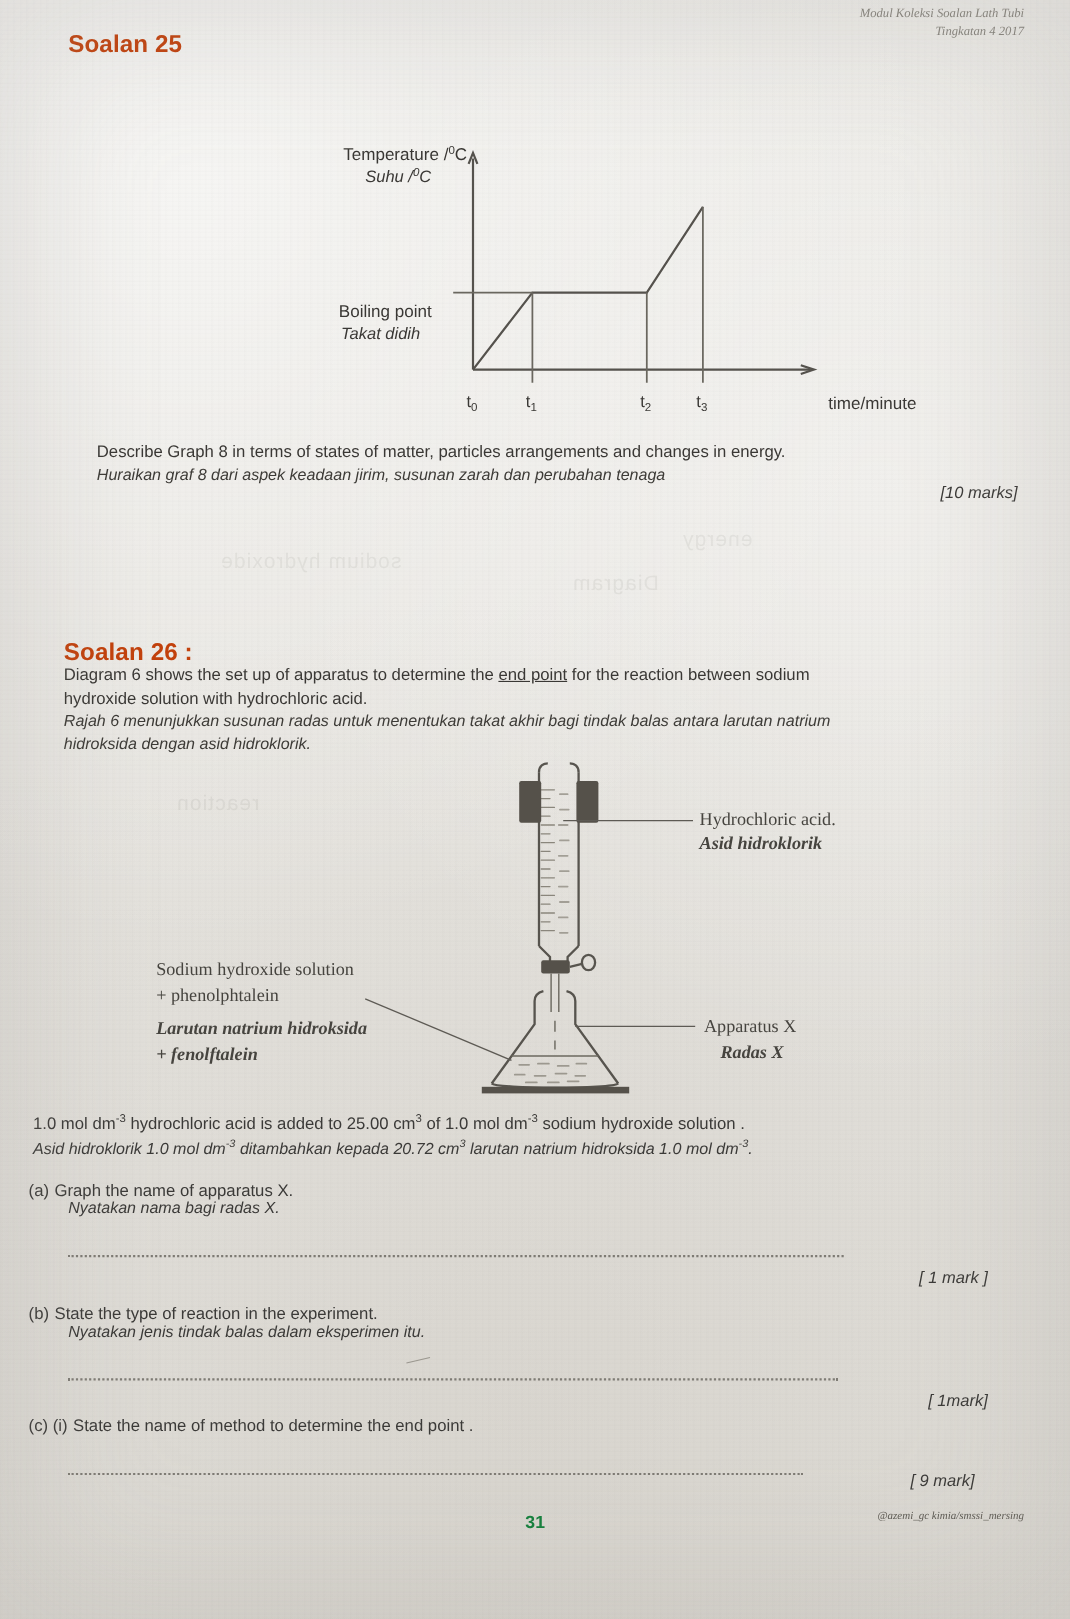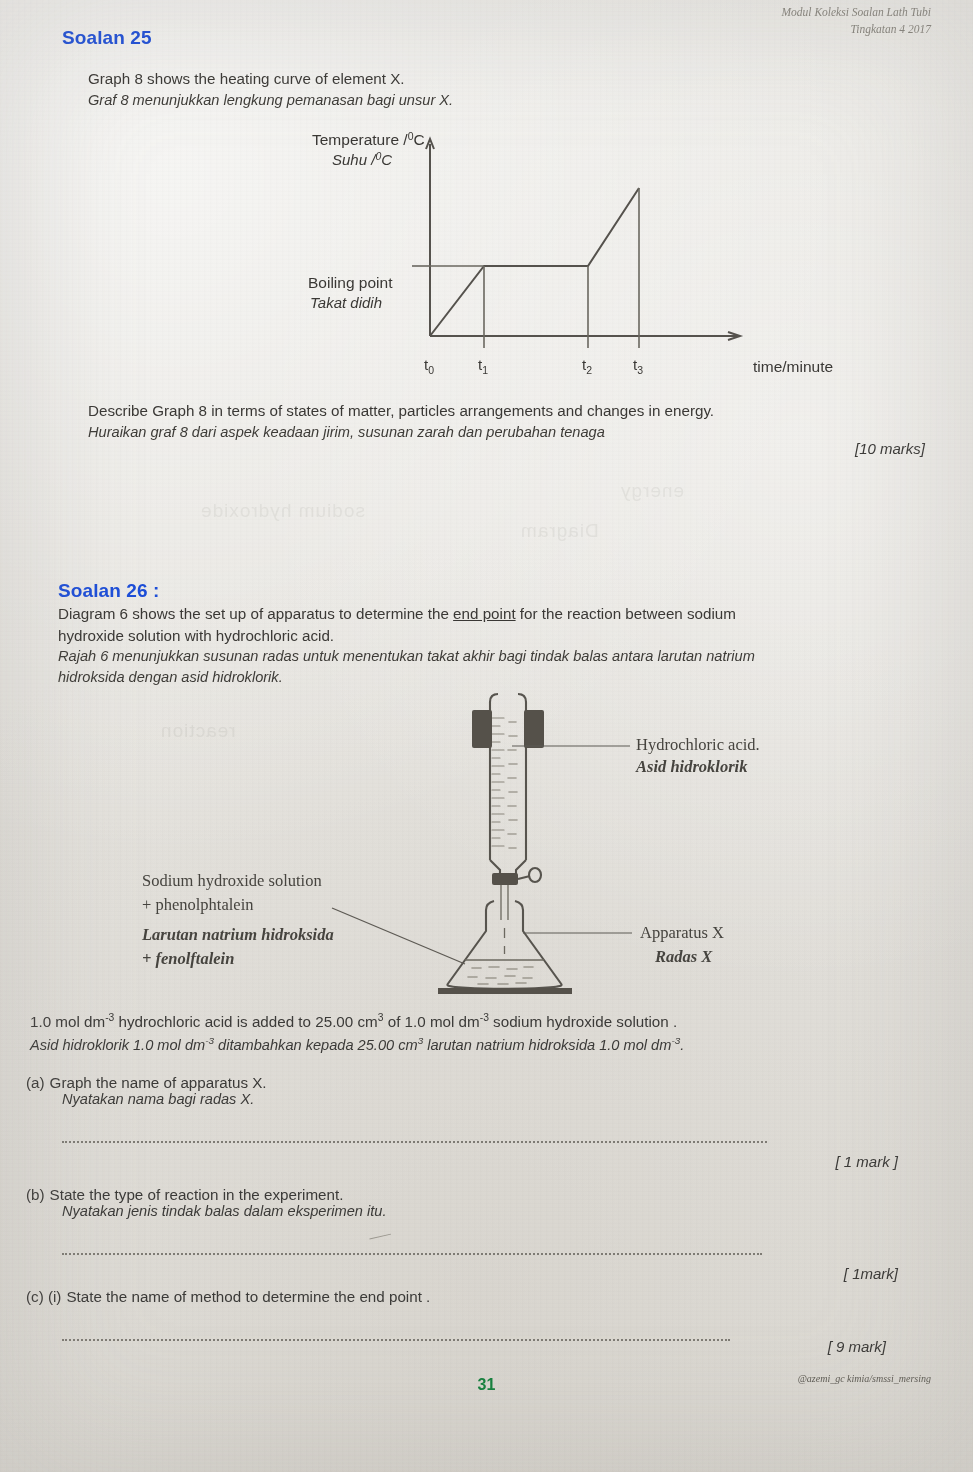--- a/index.html
+++ b/index.html
@@ -64,22 +64,22 @@
     font-family: "Liberation Serif", serif;
     font-style: italic;
     font-size: 11.5px;
     color: #85827b;
     line-height: 1.5;
   }
 
   .soalan-title {
     position: absolute;
     font-weight: bold;
-    font-size: 19px;
-    color: #1d4ed8;
+    font-size: 22px;
+    color: #c2410c;
     letter-spacing: 0.1px;
   }
   #t25 { left: 62px; top: 27px; }
   #t26 { left: 58px; top: 580px; }
 
   .q-en {
     font-size: 15.2px;
     line-height: 1.42;
     color: #3a3835;
   }
@@ -256,24 +256,20 @@
 
 <div class="page">
 
   <div class="doc-header">
     <div>Modul Koleksi Soalan Lath Tubi</div>
     <div>Tingkatan 4 2017</div>
   </div>
 
   <div class="soalan-title" id="t25">Soalan 25</div>
 
-  <div id="stem25">
-    <div class="q-en">Graph 8 shows the heating curve of element X.</div>
-    <div class="q-ms">Graf 8 menunjukkan lengkung pemanasan bagi unsur X.</div>
-  </div>
 
   <div id="graph-fig">
     <svg width="560" height="260" viewBox="0 0 560 260" xmlns="http://www.w3.org/2000/svg">
 
       <text class="g-lbl" x="12" y="23">
         <tspan>Temperature /</tspan><tspan class="g-sup" dy="-5">0</tspan><tspan dy="5">C</tspan>
       </text>
       <text class="g-lbl-i" x="32" y="43">
         <tspan>Suhu /</tspan><tspan class="g-sup" dy="-5">0</tspan><tspan dy="5">C</tspan>
       </text>
@@ -412,21 +408,21 @@
       <text class="ap-ms" x="22" y="252">Larutan natrium  hidroksida</text>
       <text class="ap-ms" x="22" y="276">+  fenolftalein</text>
 
       <text class="ap-en" x="520" y="250">Apparatus X</text>
       <text class="ap-ms" x="535" y="274">Radas X</text>
     </svg>
   </div>
 
   <div id="conc">
     <div class="line-en"><span>1.0 mol dm</span><sup class="sm">-3</sup><span> hydrochloric acid is added to 25.00 cm</span><sup class="sm">3</sup><span> of 1.0 mol dm</span><sup class="sm">-3</sup><span> sodium hydroxide solution .</span></div>
-    <div class="line-ms"><span>Asid hidroklorik 1.0 mol dm</span><sup class="sm">-3</sup><span> ditambahkan kepada 25.00 cm</span><sup class="sm">3</sup><span> larutan natrium hidroksida 1.0 mol dm</span><sup class="sm">-3</sup><span>.</span></div>
+    <div class="line-ms"><span>Asid hidroklorik 1.0 mol dm</span><sup class="sm">-3</sup><span> ditambahkan kepada 20.72 cm</span><sup class="sm">3</sup><span> larutan natrium hidroksida 1.0 mol dm</span><sup class="sm">-3</sup><span>.</span></div>
   </div>
 
   <div class="qblock" id="qa">
     <div class="qrow">
       <span class="qlabel">(a)</span>
       <span class="qtext-en">Graph the name of apparatus X.</span>
     </div>
     <div class="qtext-ms qindent">Nyatakan nama bagi radas X.</div>
     <div class="ans-line short"></div>
     <div class="mark-right">[ 1 mark ]</div>

